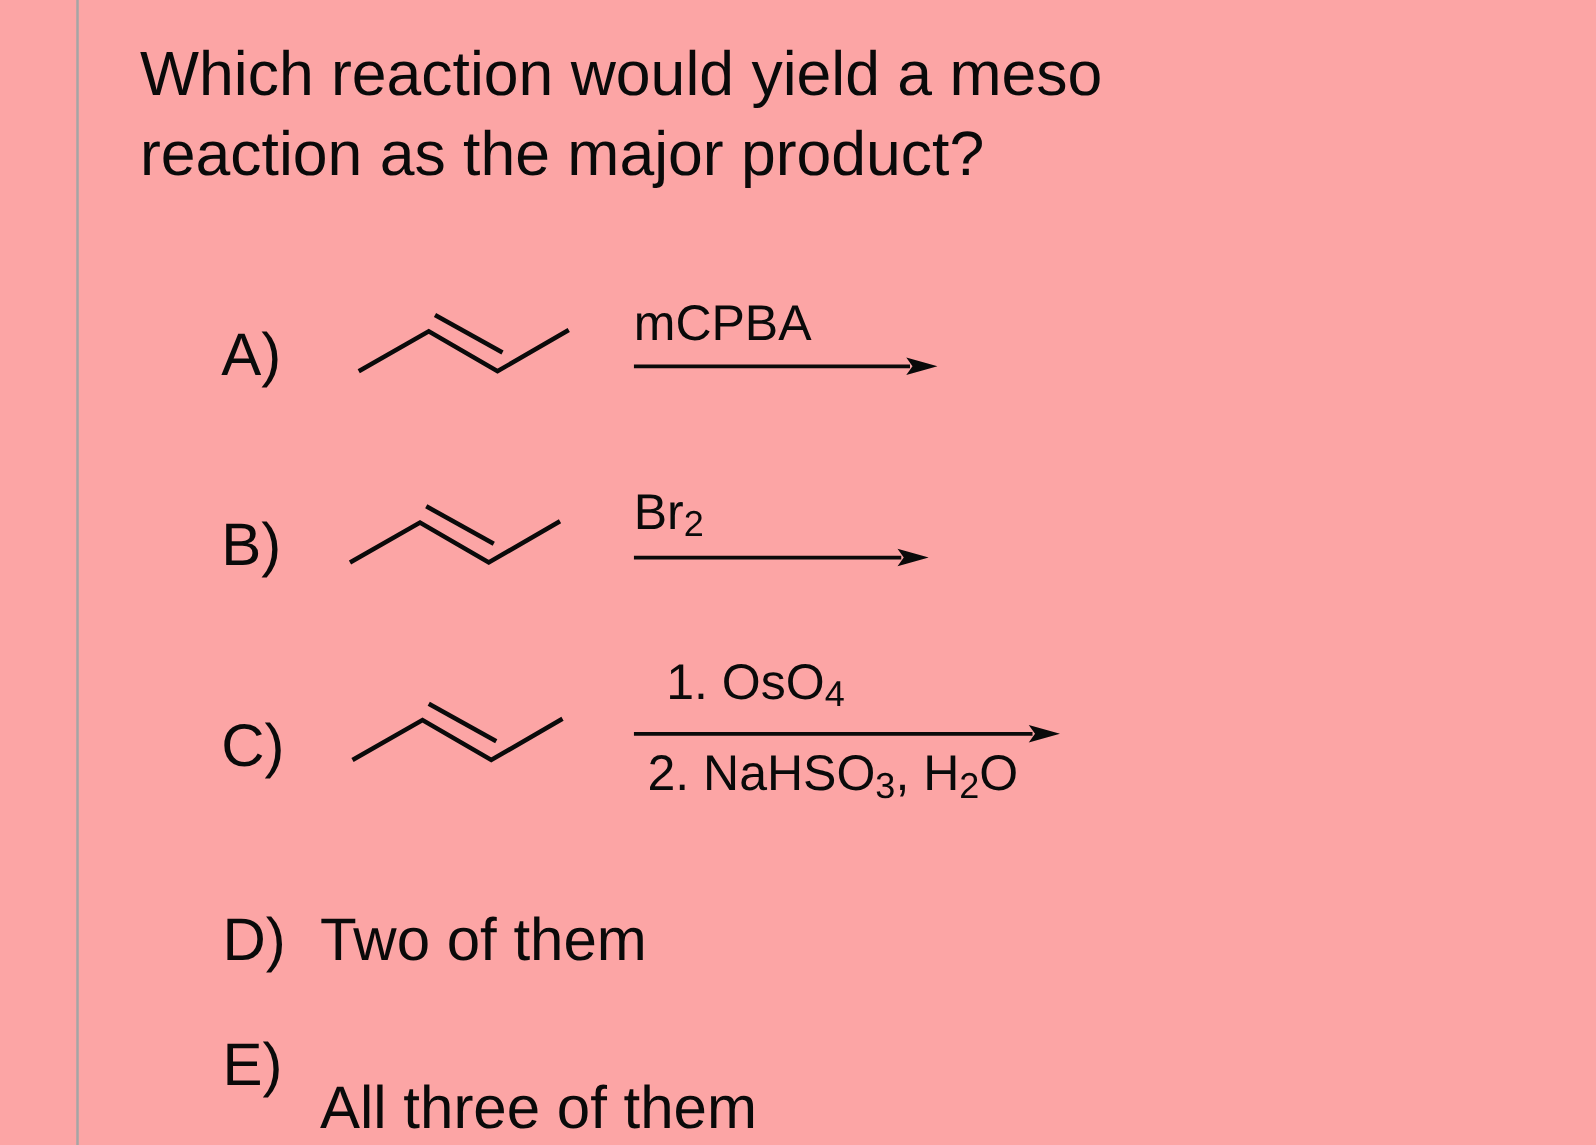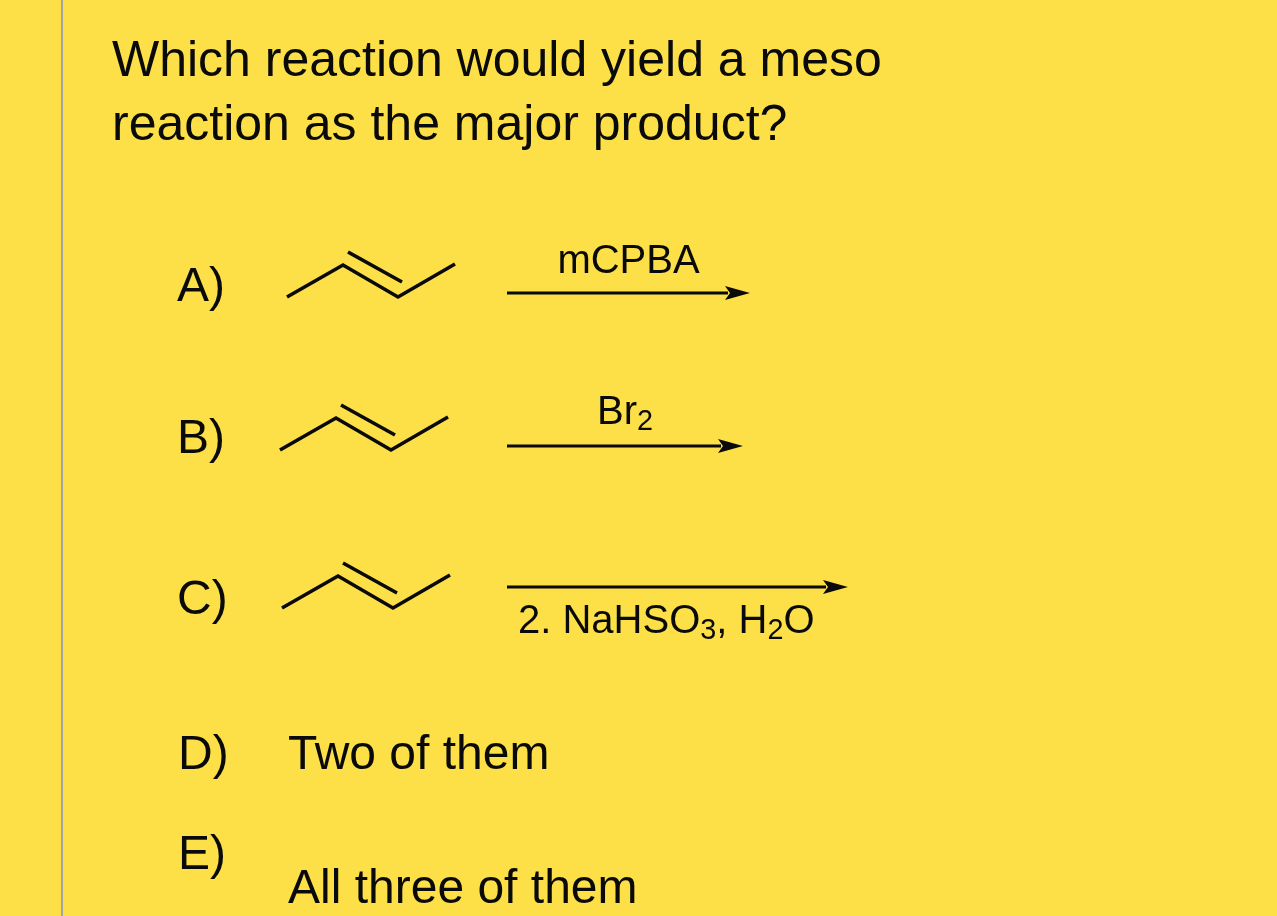--- a/index.html
+++ b/index.html
@@ -1,20 +1,20 @@
 <!DOCTYPE html>
 <html><head>
 <meta charset="utf-8">
 <style>
   html, body { margin: 0; padding: 0; background: #ffffff; }
   #page {
     position: relative;
     width: 1277px;
     height: 916px;
-    background: #fde047;
+    background: #fca5a5;
     font-family: "Liberation Sans", "DejaVu Sans", sans-serif;
     color: #0a0a0a;
     overflow: hidden;
   }
   .divider {
     position: absolute;
     top: 0; bottom: 0;
     left: 61px;
     width: 2px;
     background: #a5a5a5;
@@ -31,28 +31,26 @@
     position: absolute;
     font-size: 48px;
     line-height: 48px;
     white-space: nowrap;
   }
   .answer-text {
     position: absolute;
     font-size: 48px;
     line-height: 48px;
     white-space: nowrap;
-    margin-left: 32px;
   }
   .mol { position: absolute; }
   .reagent {
     position: absolute;
     font-size: 40px;
     line-height: 44px;
-    text-align: center;
     white-space: nowrap;
   }
   .reagent sub {
     font-size: 72%;
     vertical-align: baseline;
     position: relative;
     top: 0.22em;
     line-height: 0;
   }
   .arrow { position: absolute; }
@@ -108,20 +106,21 @@
 
   <div class="opt-label" style="left:177px; top:574px;">C)</div>
 
   <div class="mol" style="left:273px; top:555px;">
     <svg width="190" height="60" viewBox="0 0 190 60">
       <polyline points="9,53 65,21 120,53 177,20" fill="none" stroke="#0a0a0a" stroke-width="3.6"></polyline>
       <line x1="70" y1="8" x2="124" y2="38" stroke="#0a0a0a" stroke-width="3.6"></line>
     </svg>
   </div>
 
+  <div class="reagent" style="left:533px; top:524px; text-align:left;"><span>1. OsO</span><sub>4</sub></div>
 
   <div class="arrow" style="left:507px; top:579px;">
     <svg width="341" height="16" viewBox="0 0 341 16">
       <line x1="0" y1="8" x2="319" y2="8" stroke="#0a0a0a" stroke-width="3"></line>
       <polygon points="316,1 341,8 316,15 321,8" fill="#0a0a0a"></polygon>
     </svg>
   </div>
 
   <div class="reagent" style="left:518px; top:597px; text-align:center;"><span>2. NaHSO</span><sub>3</sub><span>, H</span><sub>2</sub><span>O</span></div>
 

